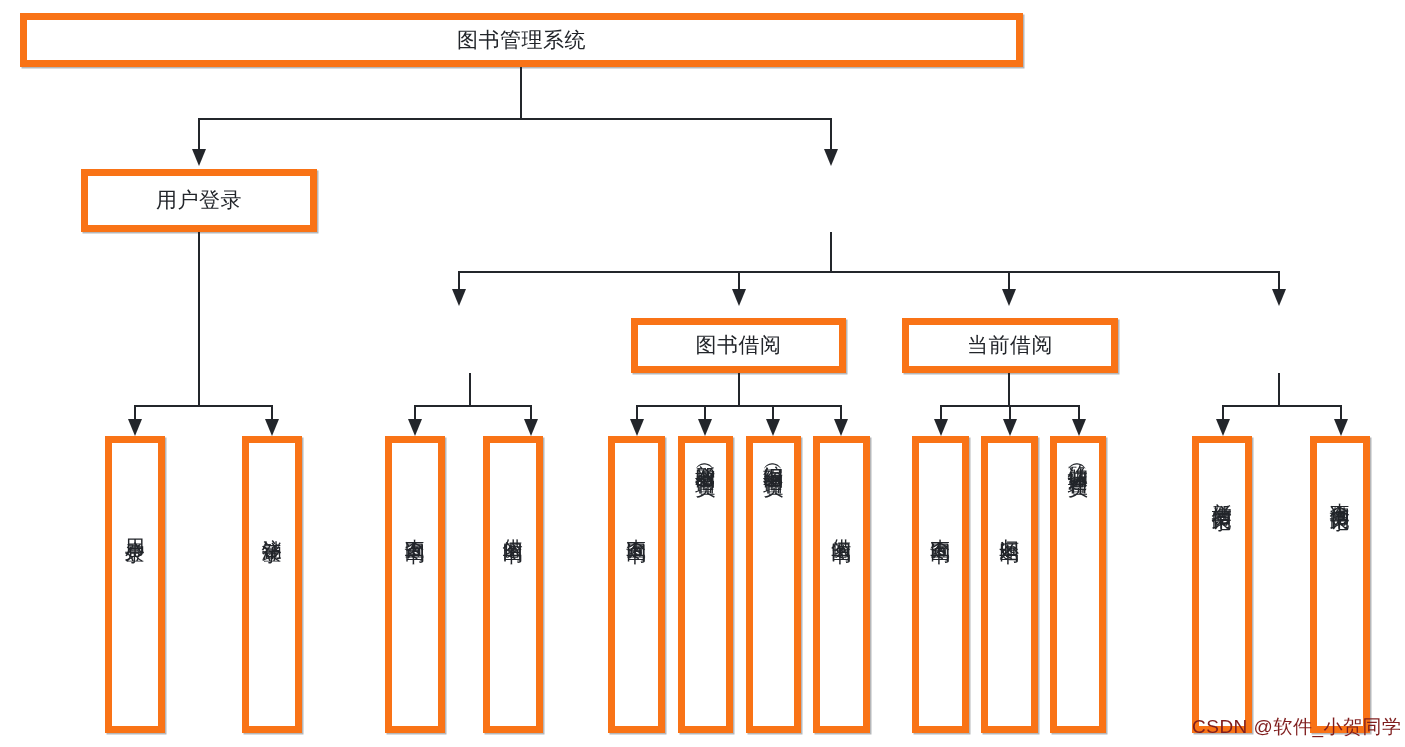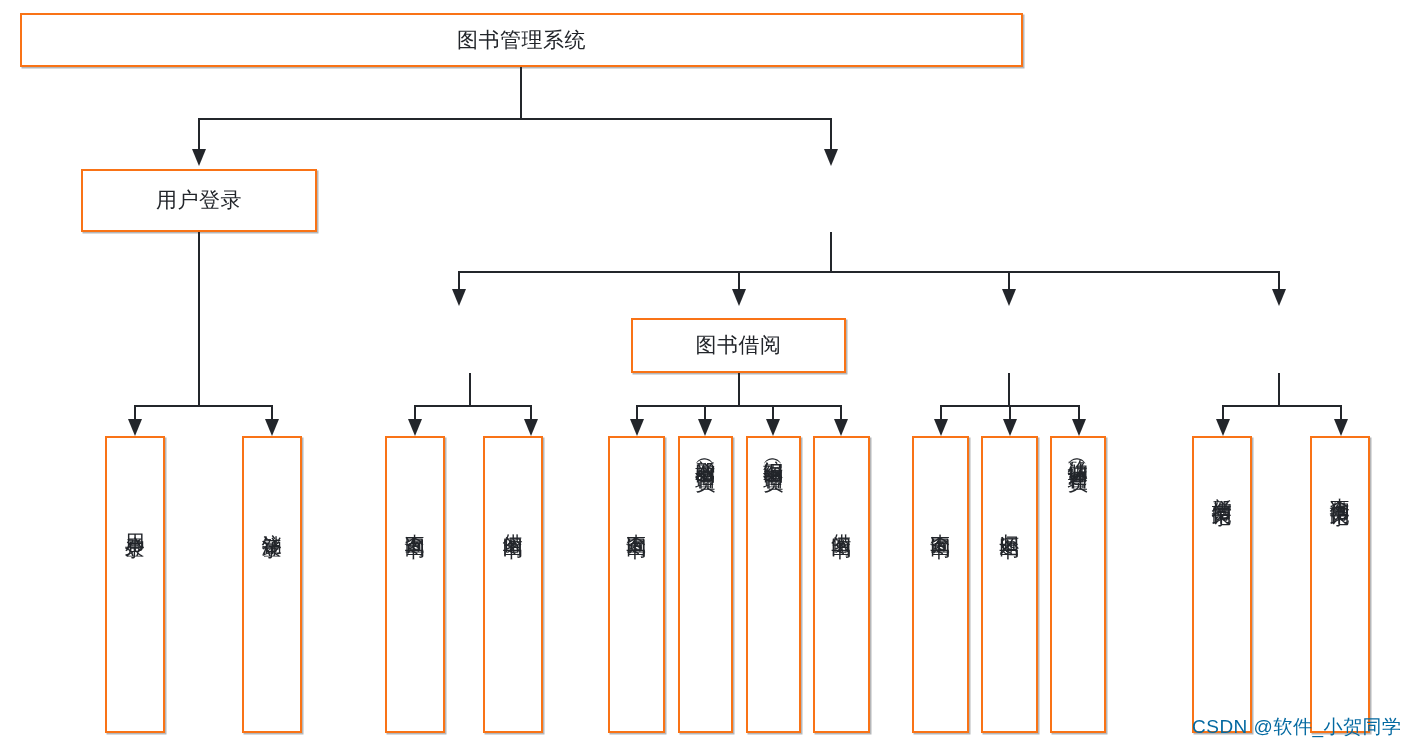--- a/index.html
+++ b/index.html
@@ -13,21 +13,21 @@
   #canvas {
     position: relative;
     width: 1405px;
     height: 747px;
     background: #ffffff;
     overflow: hidden;
   }
   .node {
     position: absolute;
     box-sizing: border-box;
-    border: 2px solid #f97316;
+    border: 7px solid #f97316;
     background: #ffffff;
     display: flex;
     align-items: center;
     justify-content: center;
     color: #22252a;
     box-shadow: 1.5px 1.5px 0 rgba(120,124,130,0.55);
   }
   .node .label {
     font-size: 21px;
     line-height: 1.15;
@@ -58,21 +58,21 @@
   .arrow {
     position: absolute;
     width: 0;
     height: 0;
     border-left: 7px solid transparent;
     border-right: 7px solid transparent;
     border-top: 17px solid #23262b;
   }
   .watermark {
     position: absolute;
-    color: #0369a1;
+    color: #7f1d1d;
     font-size: 19px;
     letter-spacing: 0.5px;
     white-space: nowrap;
     user-select: none;
   }
 </style>
 </head>
 <body>
 
 <div id="canvas">
@@ -108,20 +108,23 @@
   <div class="edge v" style="left:738px; top:271px; height:18px;"></div>
   <div class="arrow" style="left:732px; top:289px;"></div>
   <div class="edge v" style="left:1008px; top:271px; height:18px;"></div>
   <div class="arrow" style="left:1002px; top:289px;"></div>
   <div class="edge v" style="left:1278px; top:271px; height:18px;"></div>
   <div class="arrow" style="left:1272px; top:289px;"></div>
 
   <div class="node" style="left:631px; top:318px; width:215px; height:55px;align-items:center;">
     <span class="label">图书借阅</span>
   </div>
+  <div class="node" style="left:902px; top:318px; width:216px; height:55px;">
+    <span class="label">当前借阅</span>
+  </div>
 
   <div class="edge v" style="left:469px; top:373px; height:32px;"></div>
   <div class="edge h" style="left:414px; top:405px; width:116px;"></div>
   <div class="edge v" style="left:414px; top:405px; height:14px;"></div>
   <div class="arrow" style="left:408px; top:419px;"></div>
   <div class="edge v" style="left:530px; top:405px; height:14px;"></div>
   <div class="arrow" style="left:524px; top:419px;"></div>
 
   <div class="edge v" style="left:738px; top:373px; height:32px;"></div>
   <div class="edge h" style="left:636px; top:405px; width:204px;"></div>

